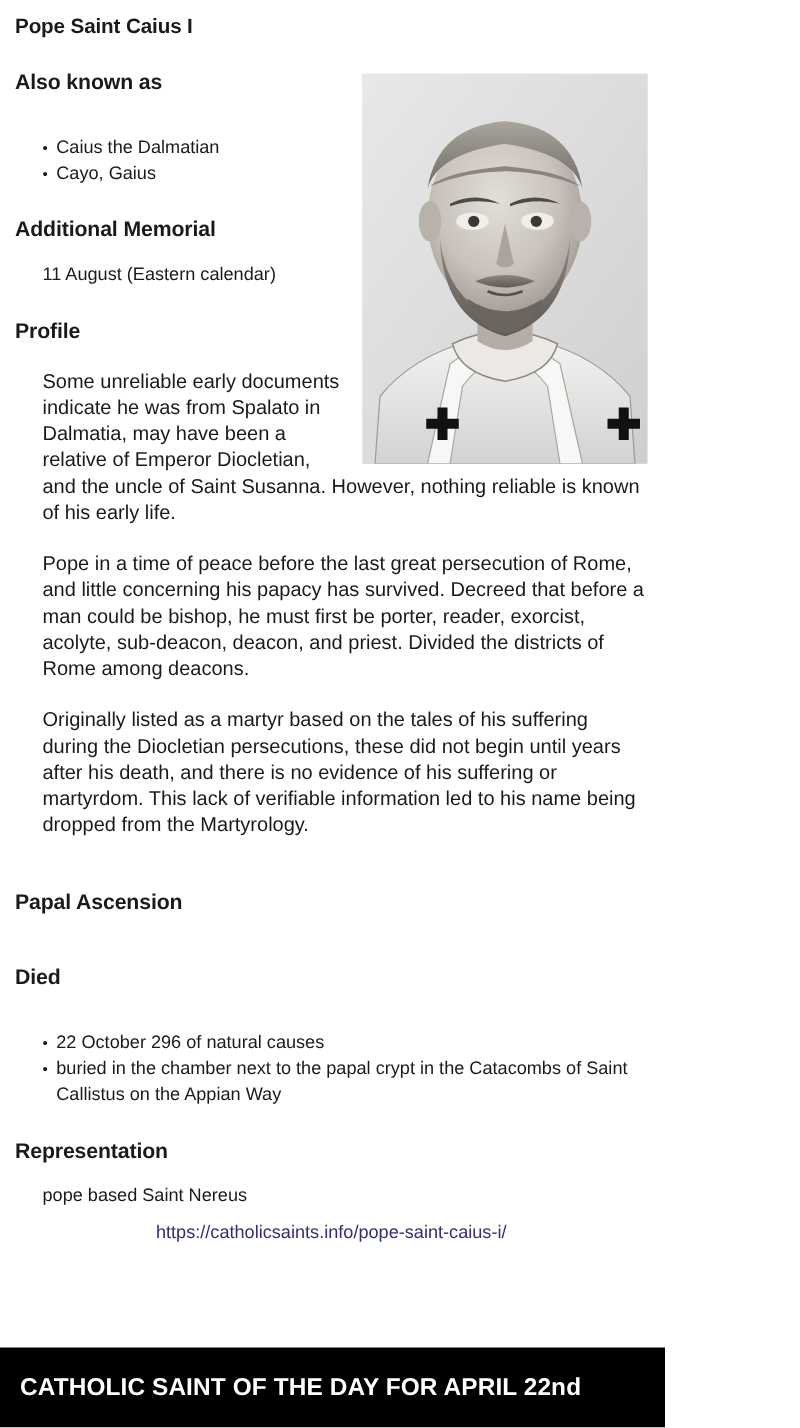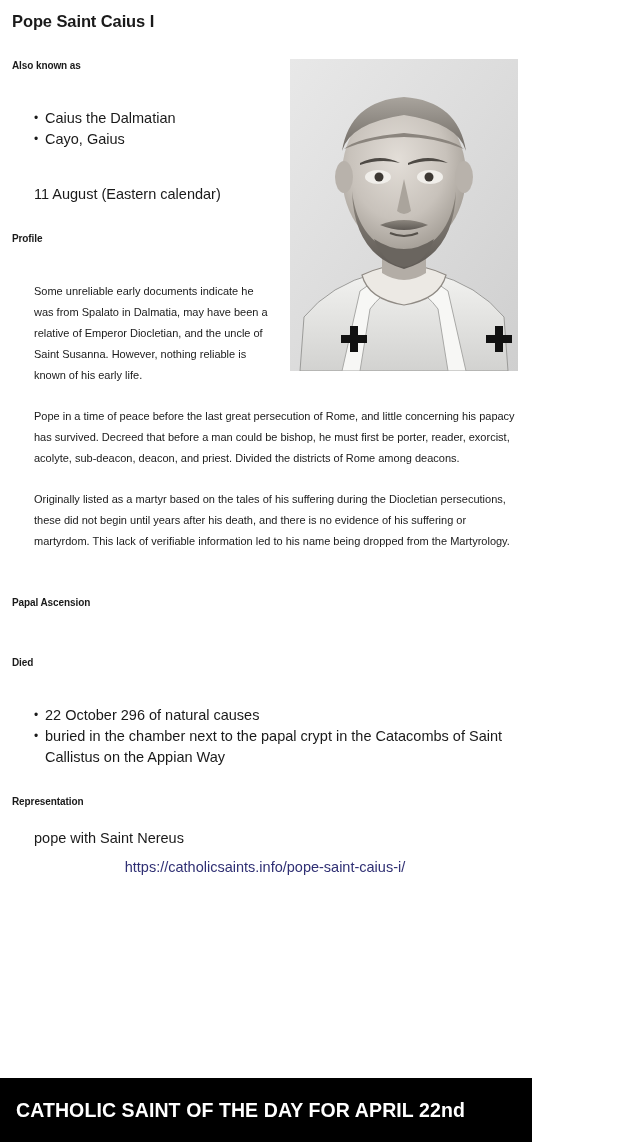--- a/index.html
+++ b/index.html
@@ -29,21 +29,21 @@
 
   .page-title {
     font-size: 16.5px;
     font-weight: bold;
     line-height: 20px;
     margin: 0 0 26px 0;
     letter-spacing: -0.1px;
   }
 
   .section-heading {
-    font-size: 10px;
+    font-size: 17px;
     font-weight: bold;
     line-height: 18px;
     margin: 0 0 8px 0;
     letter-spacing: -0.1px;
   }
 
   .indent-block {
     margin: 0 0 0 22px;
     font-size: 14.5px;
     line-height: 21px;
@@ -80,23 +80,23 @@
     height: 312px;
     margin: 2px 0px 6px 14px;
     position: relative;
     overflow: hidden;
     background: #cfcfcf;
     shape-outside: margin-box;
   }
   .portrait svg { display: block; width: 100%; height: 100%; }
 
   .profile-para {
-    font-size: 11px;
+    font-size: 16px;
     line-height: 21px;
-    margin: 16px 0 20px 22px;
+    margin: 4px 0 20px 22px;
   }
   .profile-para:last-child { margin-bottom: 0; }
 
   .url-line {
     text-align: center;
     font-size: 14.5px;
     line-height: 20px;
     color: #2f2f73;
     margin-top: 8px;
     padding-bottom: 6px;
@@ -206,20 +206,21 @@
     </div>
 
     <h2 class="section-heading">Also known as</h2>
     <div class="gap-after-heading"></div>
     <ul class="bullet-list">
       <li>Caius the Dalmatian</li>
       <li>Cayo, Gaius</li>
     </ul>
     <div class="block-gap"></div>
 
+    <h2 class="section-heading">Additional Memorial</h2>
     <div class="gap-after-heading"></div>
     <div class="indent-block">11 August (Eastern calendar)</div>
     <div class="block-gap"></div>
 
     <h2 class="section-heading">Profile</h2>
     <div class="gap-after-heading"></div>
     <p class="profile-para">Some unreliable early documents indicate he was from Spalato in Dalmatia, may have been a relative of Emperor Diocletian, and the uncle of Saint Susanna. However, nothing reliable is known of his early life.</p>
     <p class="profile-para">Pope in a time of peace before the last great persecution of Rome, and little concerning his papacy has survived. Decreed that before a man could be bishop, he must first be porter, reader, exorcist, acolyte, sub-deacon, deacon, and priest. Divided the districts of Rome among deacons.</p>
     <p class="profile-para">Originally listed as a martyr based on the tales of his suffering during the Diocletian persecutions, these did not begin until years after his death, and there is no evidence of his suffering or martyrdom. This lack of verifiable information led to his name being dropped from the Martyrology.</p>
     <div class="clearfix"></div>
@@ -232,21 +233,21 @@
     <h2 class="section-heading">Died</h2>
     <div class="gap-after-heading"></div>
     <ul class="bullet-list">
       <li>22 October 296 of natural causes</li>
       <li>buried in the chamber next to the papal crypt in the Catacombs of Saint Callistus on the Appian Way</li>
     </ul>
     <div class="block-gap"></div>
 
     <h2 class="section-heading">Representation</h2>
     <div class="gap-after-heading"></div>
-    <div class="indent-block">pope with Saint Nereus</div>
+    <div class="indent-block">pope based Saint Nereus</div>
 
     <a class="url-line" href="#">https://catholicsaints.info/pope-saint-caius-i/</a>
 
   </div>
 
   <div class="banner">
     <span class="banner-text">CATHOLIC SAINT OF THE DAY FOR APRIL 22nd</span>
   </div>
 </div>
 

